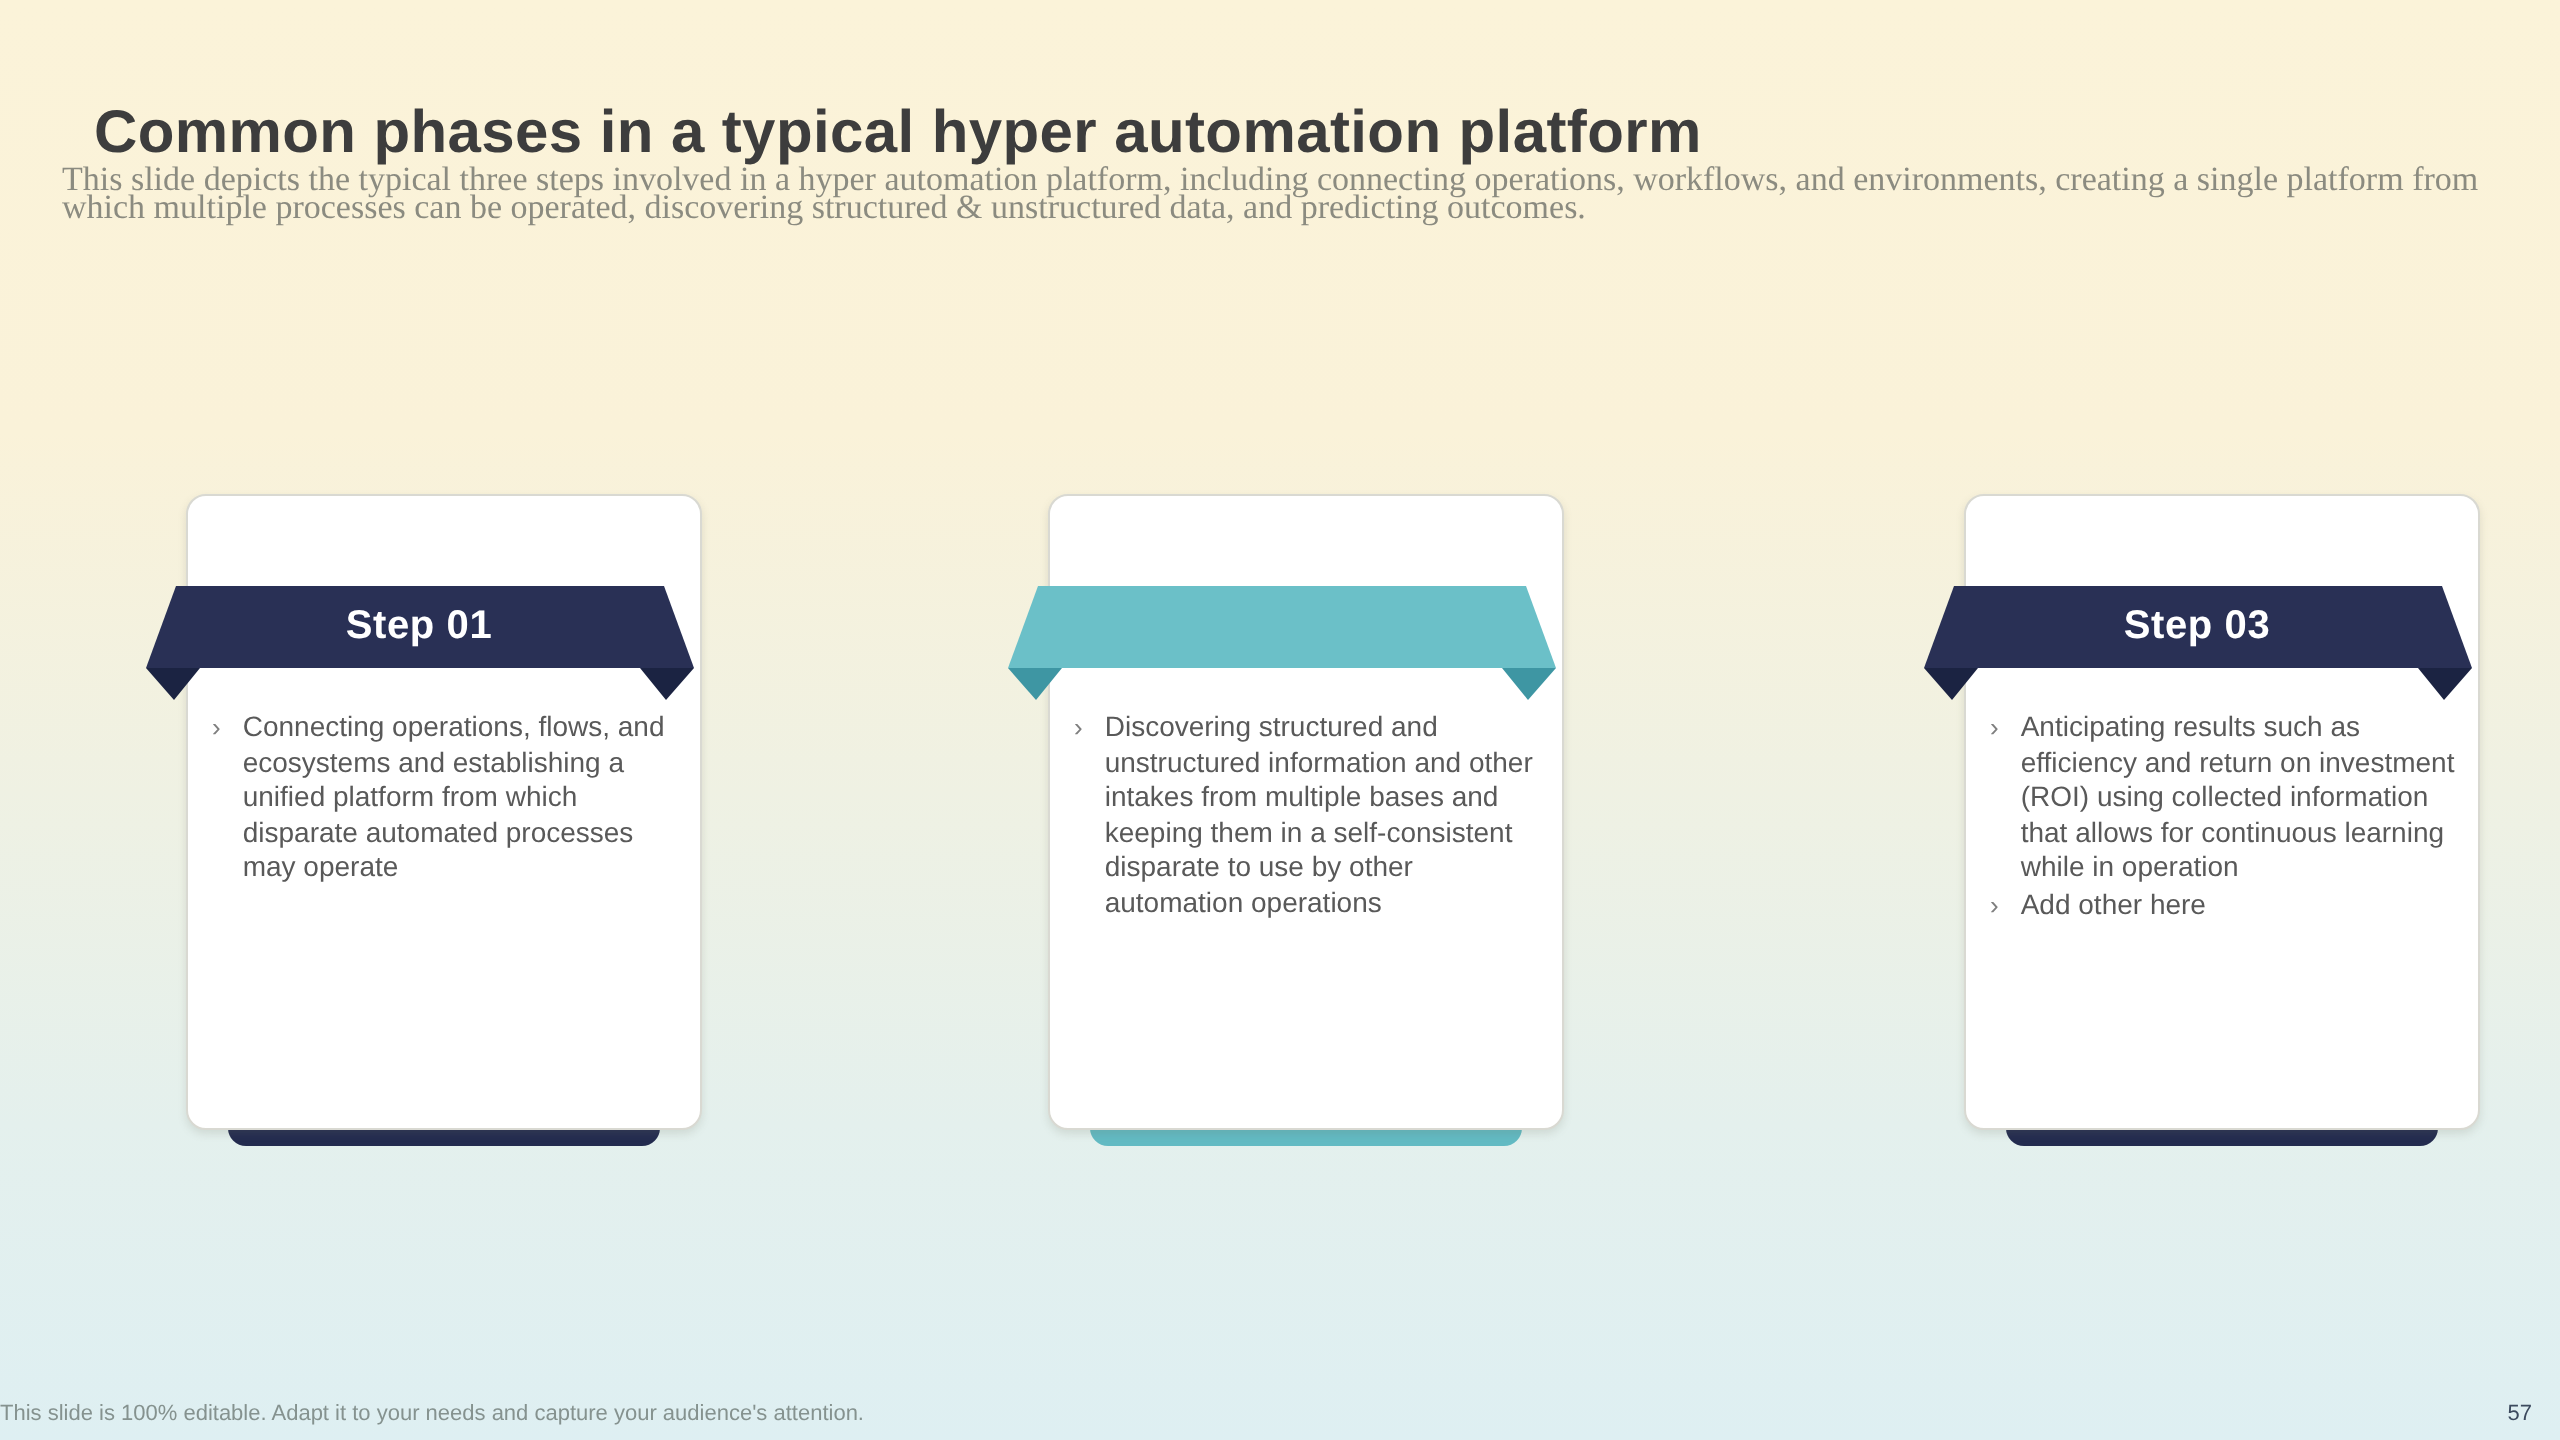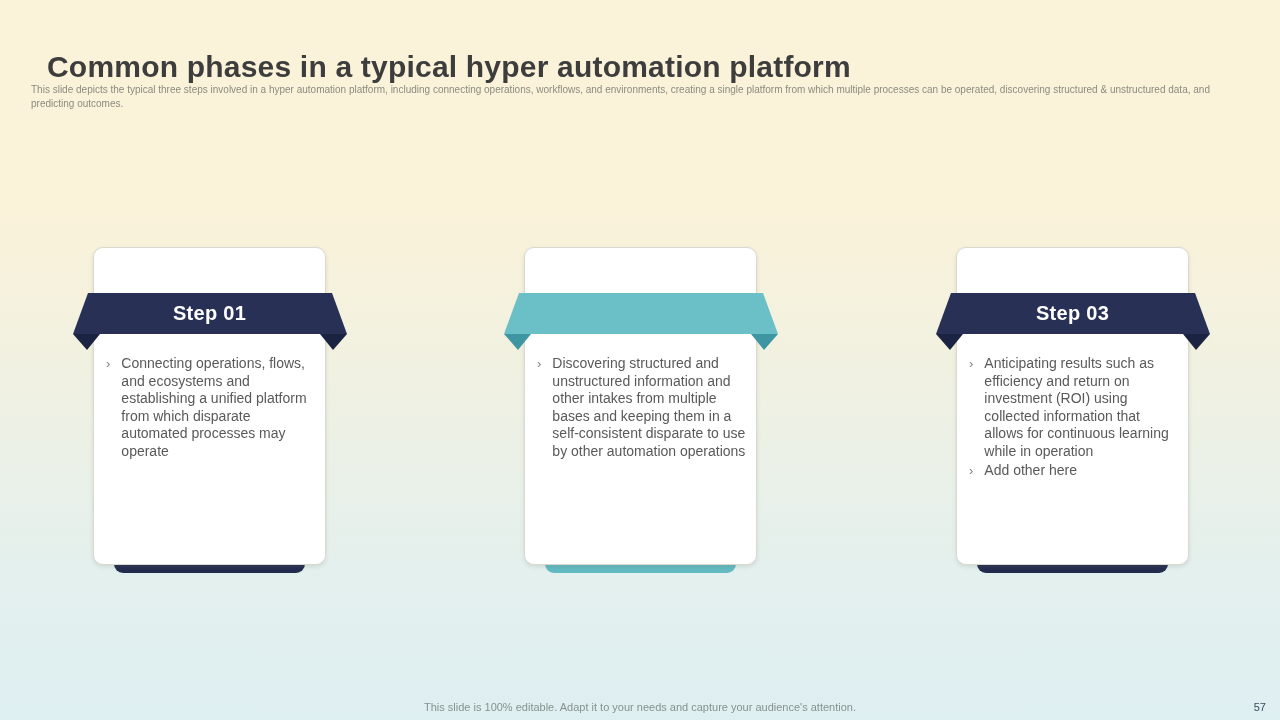--- a/index.html
+++ b/index.html
@@ -7,26 +7,26 @@
     position:relative;width:1280px;height:720px;overflow:hidden;
     font-family:"Liberation Sans",sans-serif;
     background:linear-gradient(to bottom,#FBF3D9 0%,#FAF2D9 30%,#EFF1E3 55%,#E4F0ED 78%,#DEEFF2 100%);
   }
   .title{
     position:absolute;left:31px;top:34px;width:1000px;
     font-size:30px;line-height:34px;font-weight:bold;color:#3D3D3D;letter-spacing:.2px;margin:16px;
   }
   .subtitle{
     position:absolute;left:31px;top:83px;width:1222px;
-    font-size:10px;line-height:13.5px;color:#8B8B80;margin:0;
+    font-size:17px;line-height:13.5px;color:#8B8B80;margin:0;font-family:Liberation Serif, serif;
   }
-  .card{position:absolute;top:247px;width:233px;height:318px;}
+  .card{position:absolute;top:247px;width:258px;height:318px;}
   .card-1{left:93px;}
   .card-2{left:524px;}
-  .card-3{left:956px;}
+  .card-3{left:982px;}
   .panel{
     position:absolute;inset:0;background:#ffffff;border:1px solid #D9D9D2;
     border-radius:10px;box-shadow:0 2px 4px rgba(110,115,100,.18);z-index:1;
   }
   .base{position:absolute;left:21px;right:21px;bottom:-8px;height:26px;border-radius:9px;z-index:0;}
   .theme-navy .base{background:#232B4F;}
   .theme-teal .base{background:#62BAC3;}
   .ribbon{position:absolute;left:-20px;top:46px;width:274px;height:59px;z-index:2;}
   .ribbon svg{display:block;width:274px;height:59px;}
   .fill-navy{fill:#293055;}
@@ -38,21 +38,21 @@
     display:flex;align-items:center;justify-content:center;
     color:#FFFFFF;font-weight:bold;font-size:20px;letter-spacing:.3px;
   }
   .bullets{
     position:absolute;left:0;right:0;top:108px;z-index:2;
     margin:0;padding:0 10px 0 13px;list-style:none;
   }
   .bullets li{display:flex;gap:11px;font-size:14px;line-height:17.6px;color:#595959;margin:0 0 1px 0;}
   .bullets .marker{flex:0 0 auto;color:#7F7F7F;font-size:13px;line-height:17.6px;}
   .footer-note{
-    position:absolute;left:0;right:0;bottom:7px;text-align:center;
+    position:absolute;left:0;right:0;bottom:7px;
     font-size:11px;color:#85928F;margin:0;
   }
   .page-number{position:absolute;right:14px;bottom:7px;font-size:11px;color:#3C4A5E;text-align:right;}
 </style>
 </head>
 <body>
 
 <div class="slide">
 
   <h1 class="title">Common phases in a typical hyper automation platform</h1>

